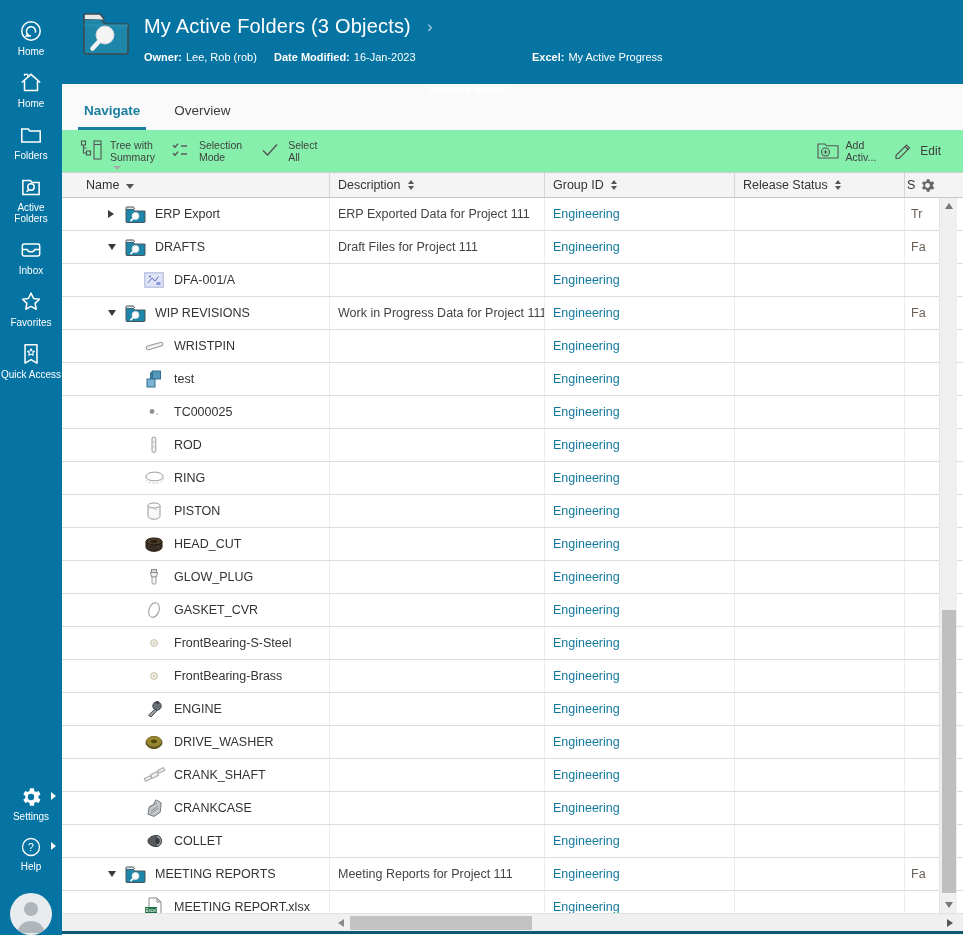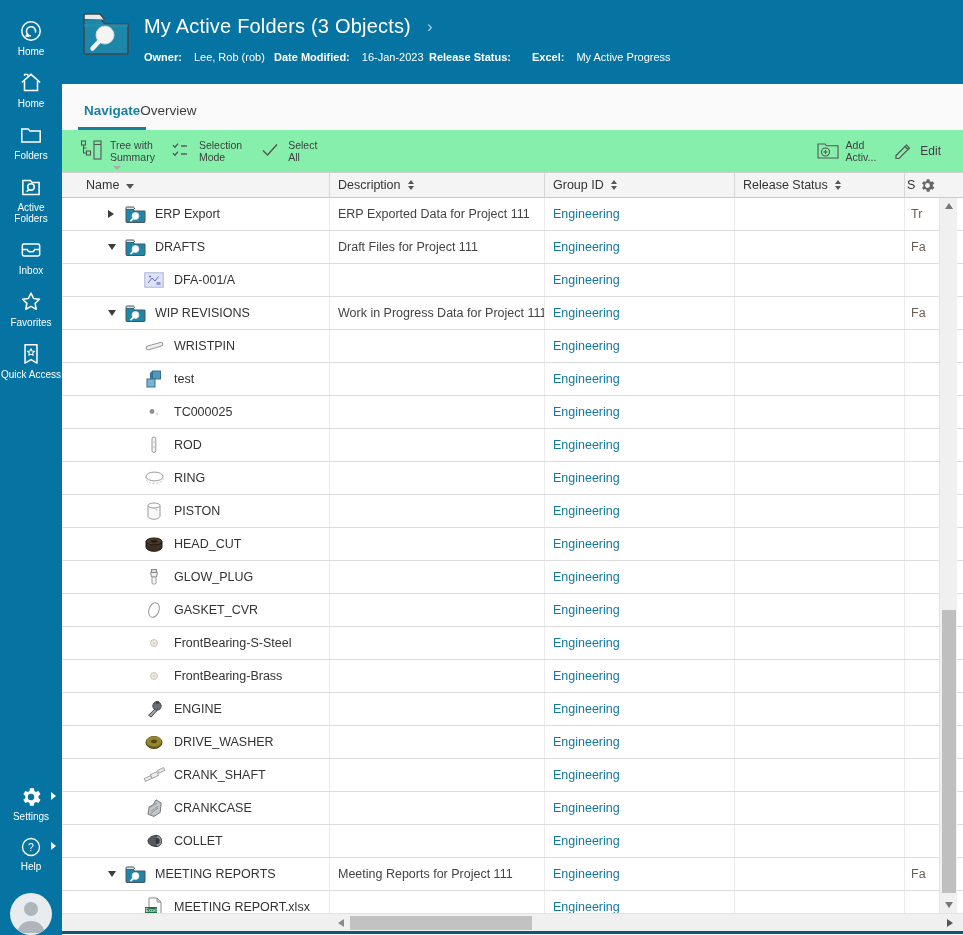--- a/index.html
+++ b/index.html
@@ -7,41 +7,41 @@
   body { font-family:"Liberation Sans", sans-serif; background:#fff; }
   .app { position:relative; width:963px; height:935px; background:#fafafa; overflow:hidden; }
 
   
   .topbar { position:absolute; left:16px; top:0; width:963px; height:84px; background:#0674A2; z-index:3; }
   .hdr-icon { position:absolute; left:64px; top:9px; width:52px; height:52px; }
   .hdr-titlewrap { position:absolute; left:128px; top:15px; display:flex; align-items:center; gap:16px; }
   .hdr-title { color:#fff; font-size:20px; font-weight:400; letter-spacing:.2px; }
   .hdr-chev { color:#a8d3e2; font-size:17px; cursor:default; }
   .hdr-meta { position:absolute; left:128px; top:51px; display:flex; color:#fff; font-size:11px; }
-  .meta-item { display:flex; gap:12px; white-space:nowrap; }
+  .meta-item { display:flex; gap:4px; white-space:nowrap; }
   .meta-item .ml { font-weight:bold; }
-  .m0{width:130px;} .m1{width:155px;} .m2{width:103px;}
+  .m0{width:130px;} .m1{width:155px;} .m2{width:103px;margin-top:32px;}
 
   
   .sidebar { position:absolute; left:0; top:0; width:62px; height:935px; background:#0674A2; z-index:4;
              display:flex; flex-direction:column; align-items:center; padding-top:18px; }
   .nav-item { width:62px; display:flex; flex-direction:column; align-items:center; gap:2px;
               color:#fff; font-size:10px; text-align:center; margin-bottom:13px; cursor:pointer; line-height:11px; }
   .nav-item svg { display:block; }
   .nav-flex-spacer { flex:1; }
   .nav-bottom { position:relative; }
   .flyout { position:absolute; right:6px; top:7px; width:0; height:0;
             border-left:5px solid #fff; border-top:4px solid transparent; border-bottom:4px solid transparent; }
   .avatar { width:42px; height:42px; border-radius:50%; background:#e9ecee; margin-top:8px; overflow:hidden; cursor:pointer; }
 
   
   .content { position:absolute; left:62px; top:84px; width:901px; height:851px; background:#fafafa; }
 
   
-  .tabs { height:46px; display:flex; align-items:flex-end; padding-left:22px; background:#fafafa; }
+  .tabs { height:46px; display:flex; align-items:flex-end; padding-left:22px; gap:34px; background:#fafafa; }
   .tab { font-size:13.5px; padding-bottom:12px; color:#3c3c3c; cursor:pointer; position:relative; }
   .tab.active { color:#1A7F9E; font-weight:bold; }
   .tab.active::after { content:""; position:absolute; left:-6px; right:-6px; bottom:0; height:3px; background:#1A7F9E; }
 
   
   .toolbar { height:42px; background:#86efac; display:flex; align-items:center; padding:0 14px 0 10px; }
   .tbtn { display:flex; align-items:center; gap:6px; font-size:10.5px; color:#3f3f3f; line-height:12px;
           padding:3px 8px; cursor:pointer; position:relative; }
   .tbtn svg { flex:0 0 auto; }
   .tb-caret { position:absolute; left:50%; bottom:-4px; margin-left:-4px; width:0; height:0;

